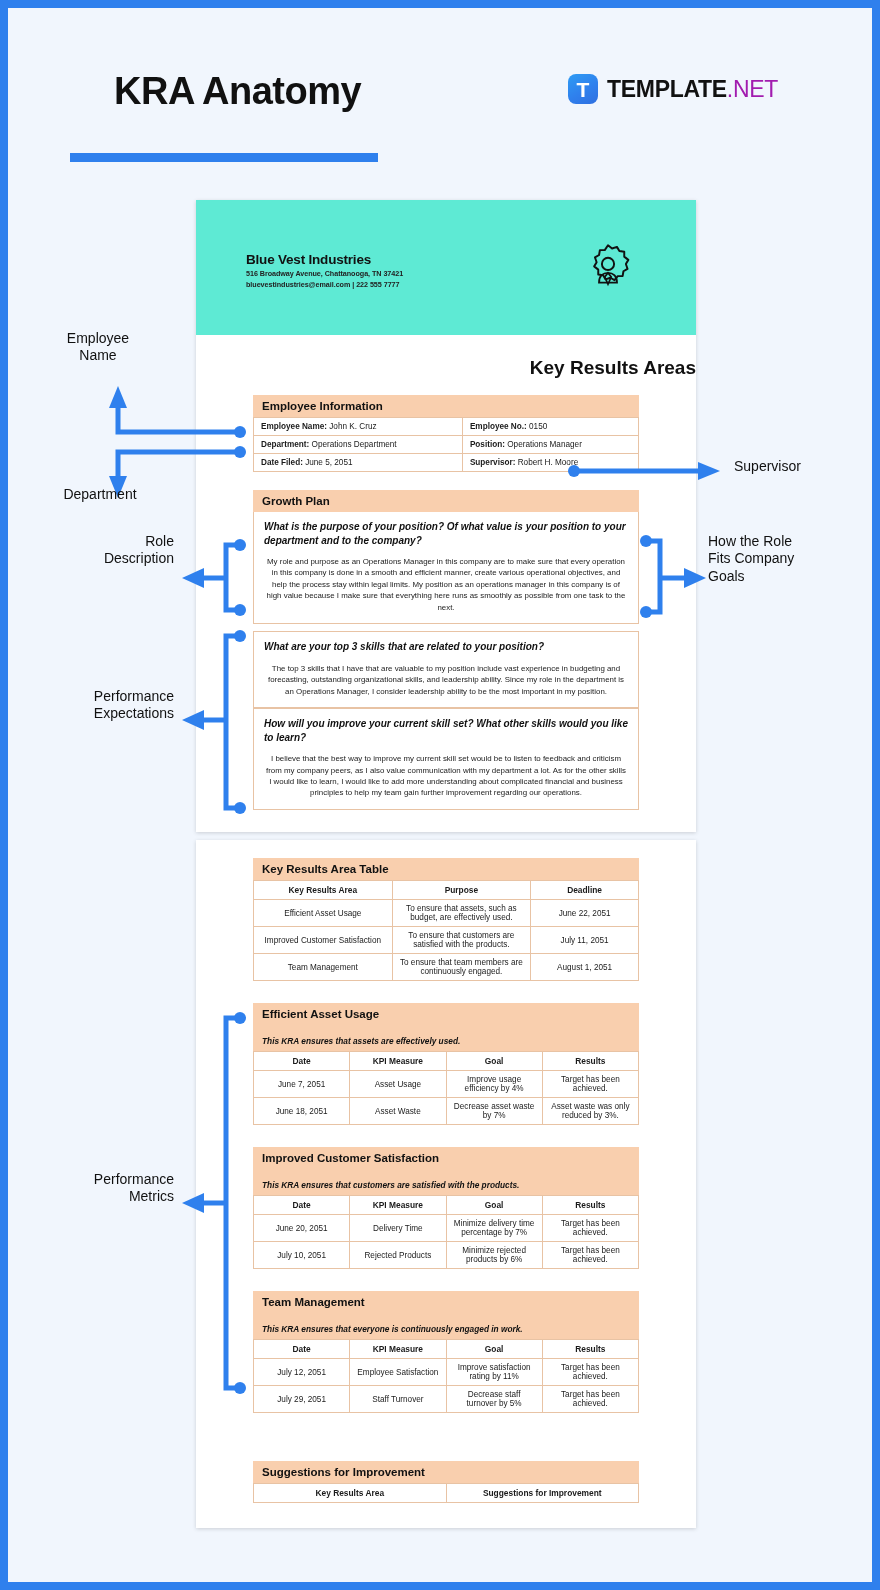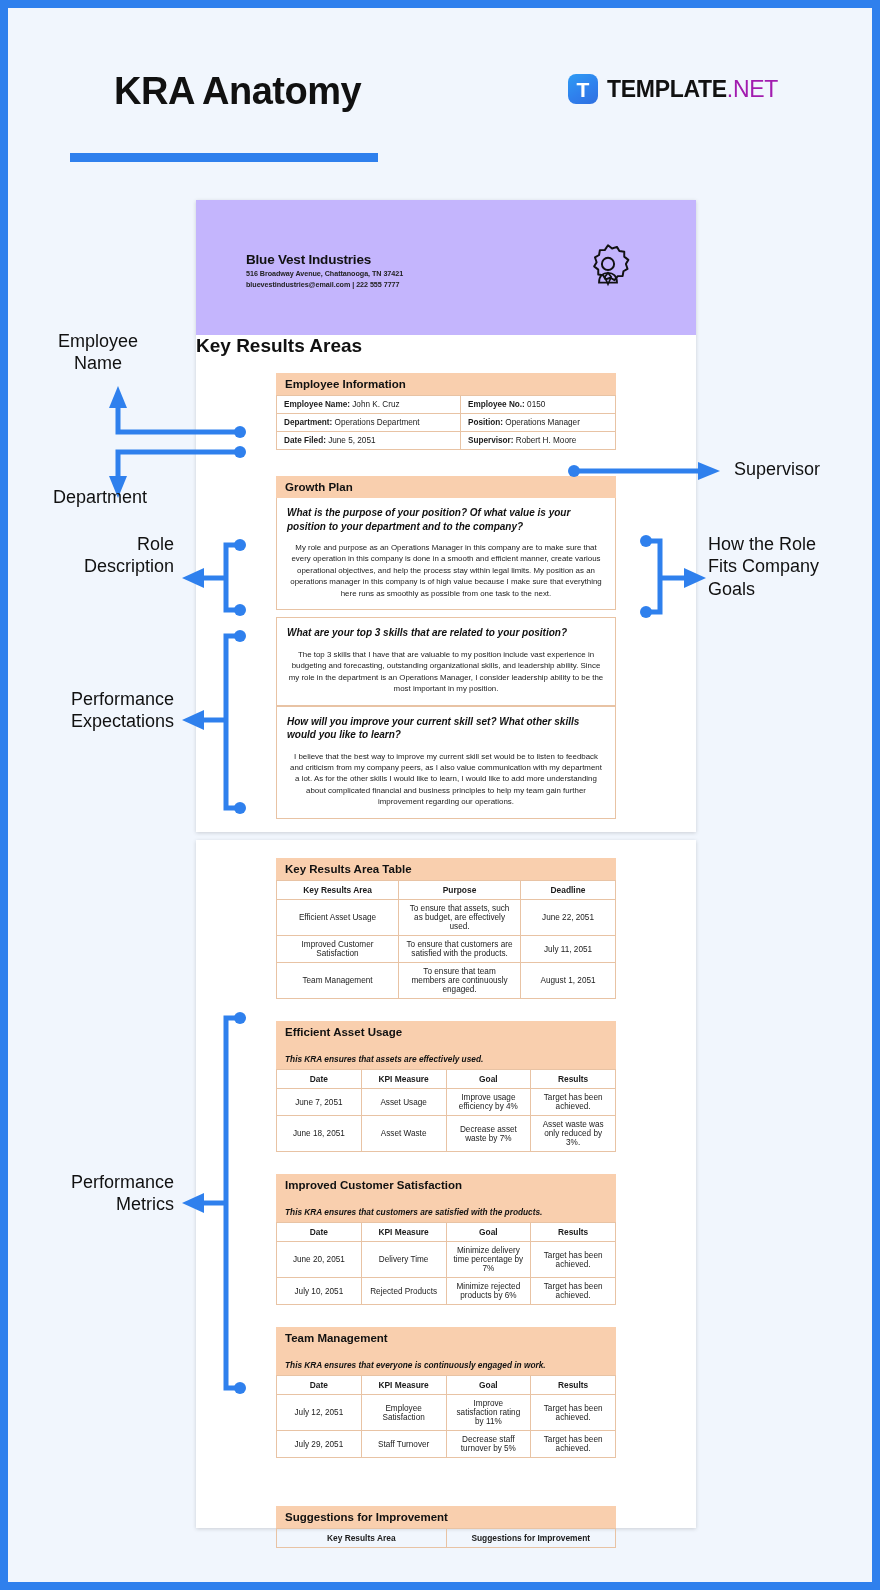--- a/index.html
+++ b/index.html
@@ -65,43 +65,44 @@
     left: 188px;
     width: 500px;
     background: #fff;
     box-shadow: 0 1px 4px rgba(0,0,0,0.16);
   }
   #sheet-1 { top: 192px;  height: 632px; }
   #sheet-2 { top: 832px;  height: 688px; }
 
   .letterhead {
     height: 135px;
-    background: #c4b5fd;
+    background: #5eead4;
     position: relative;
   }
   .lh-co {
     position: absolute;
     left: 50px; top: 52px;
   }
   .lh-name { font-size: 13.5px; font-weight: bold; color: #111; letter-spacing: -0.2px; }
   .lh-line { font-size: 7.2px; font-weight: bold; color: #222; margin-top: 2px; letter-spacing: -0.05px;}
   .lh-icon {
     position: absolute;
     right: 62px; top: 42px;
     width: 52px; height: 52px;
   }
 
   .doc-title {
-    text-align: left;
+    text-align: right;
     font-size: 19px;
     font-weight: bold;
     color: #111;
-  }
-
-  .block { width: 340px; margin: 0 auto; }
+    margin-top: 22px;
+  }
+
+  .block { width: 386px; margin: 0 auto; }
 
   .bar {
     background: #f9cfae;
     padding: 5px 9px;
     font-size: 11.5px;
     font-weight: bold;
     color: #111;
   }
   .bar .sub {
     display: block;
@@ -141,21 +142,21 @@
     font-size: 7.9px;
     color: #222;
     text-align: center;
     line-height: 1.45;
     margin-top: 9px;
   }
 
   
   .anno {
     position: absolute;
-    font-size: 18px;
+    font-size: 14px;
     color: #111;
     line-height: 1.24;
     white-space: pre-line;
   }
   .anno.r { text-align: right; }
   .anno.l { text-align: left; }
   svg.lead { position: absolute; left: 0; top: 0; width: 864px; height: 1574px; pointer-events: none; }
 </style>
 </head>
 <body>
@@ -201,21 +202,21 @@
             <td><span class="lbl">Position:</span> <span>Operations Manager</span></td>
           </tr>
           <tr>
             <td><span class="lbl">Date Filed:</span> <span>June 5, 2051</span></td>
             <td><span class="lbl">Supervisor:</span> <span>Robert H. Moore</span></td>
           </tr>
         </tbody>
       </table>
     </div>
 
-    <div class="block" style="margin-top:26px">
+    <div class="block" style="margin-top:18px">
       <div class="bar">Growth Plan</div>
 
       <div class="qa">
         <div class="q">What is the purpose of your position? Of what value is your position to your department and to the company?</div>
         <div class="a">My role and purpose as an Operations Manager in this company are to make sure that every operation in this company is done in a smooth and efficient manner, create various operational objectives, and help the process stay within legal limits. My position as an operations manager in this company is of high value because I make sure that everything here runs as smoothly as possible from one task to the next.</div>
       </div>
 
       <div class="qa sep">
         <div class="q">What are your top 3 skills that are related to your position?</div>
         <div class="a">The top 3 skills that I have that are valuable to my position include vast experience in budgeting and forecasting, outstanding organizational skills, and leadership ability. Since my role in the department is an Operations Manager, I consider leadership ability to be the most important in my position.</div>

